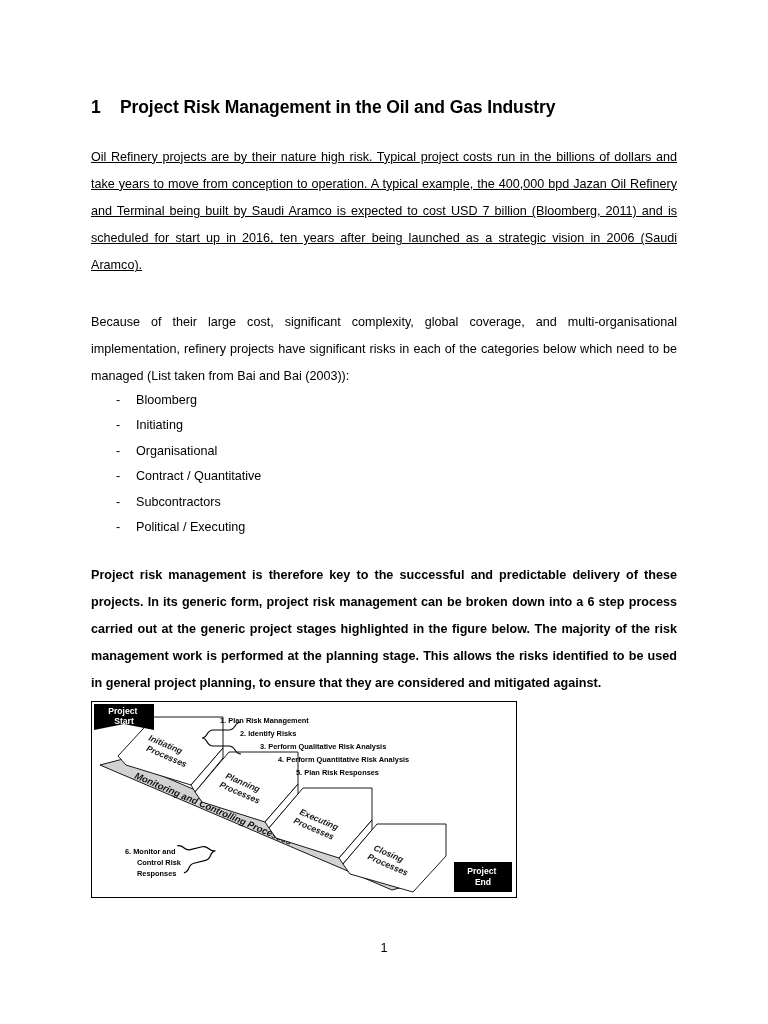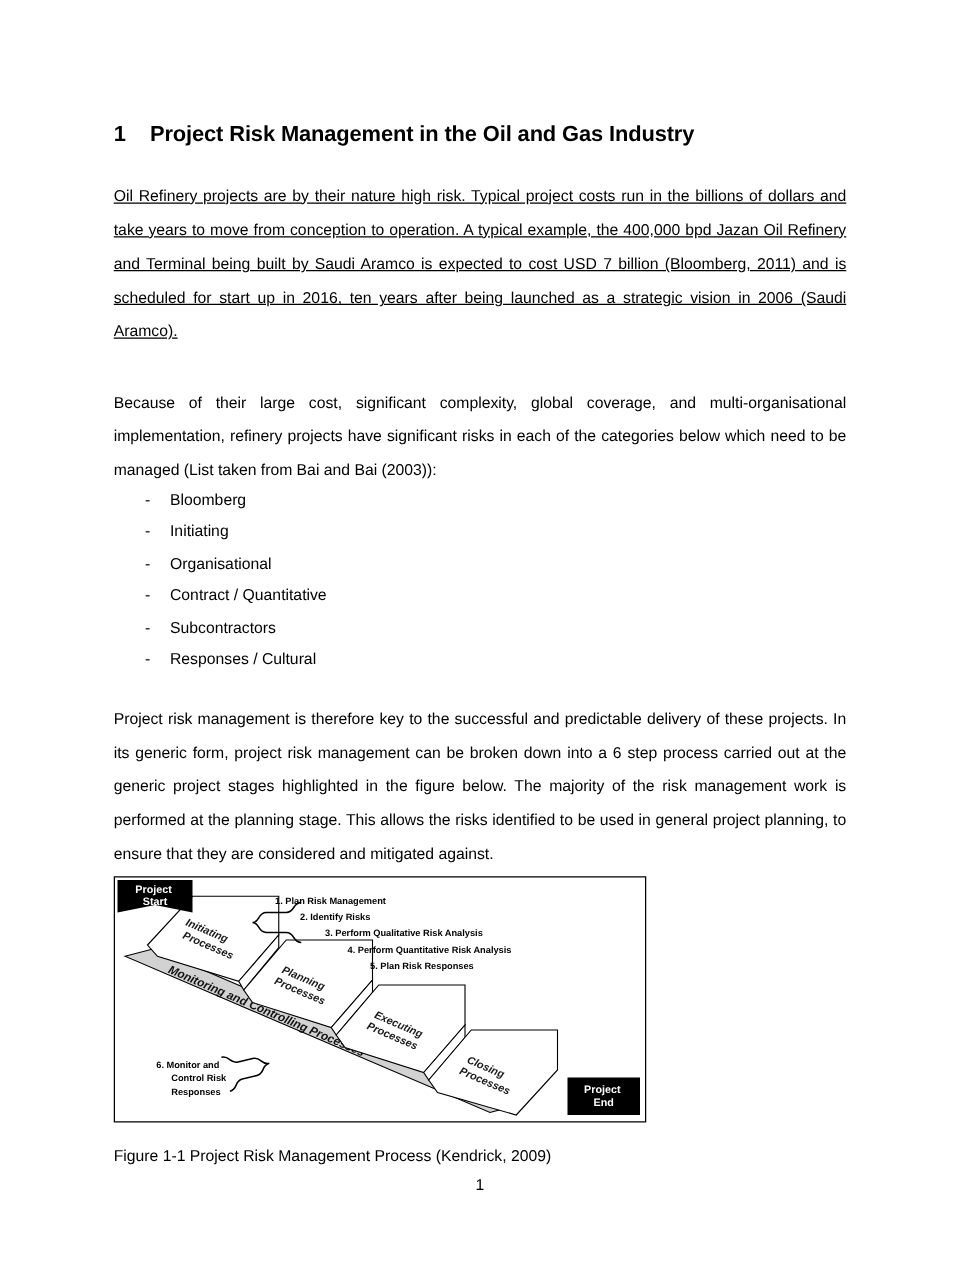--- a/index.html
+++ b/index.html
@@ -49,21 +49,21 @@
     position: absolute;
     left: 0;
     width: 586px;
     font-size: 12.6px;
     line-height: 27.2px;
     text-align: justify;
     text-justify: inter-word;
   }
   .para.p1 { top: 131px; text-decoration: underline; }
   .para.p2 { top: 296px; }
-  .para.p3 { top: 549px; }
+  .para.p3 { top: 549px; font-weight: bold; }
 
   
   .list {
     position: absolute;
     left: 0;
     top: 388px;
     width: 400px;
     font-size: 12.6px;
     line-height: 25.4px;
   }
@@ -170,21 +170,21 @@
       <div class="list-item">
         <span class="dash">-</span>
         <span>Contract / Quantitative</span>
       </div>
       <div class="list-item">
         <span class="dash">-</span>
         <span>Subcontractors</span>
       </div>
       <div class="list-item">
         <span class="dash">-</span>
-        <span>Responses / Cultural</span>
+        <span>Political / Executing</span>
       </div>
     </div>
 
     <p class="para p3">Project risk management is therefore key to the successful and predictable delivery of these projects. In its generic form, project risk management can be broken down into a 6 step process carried out at the generic project stages highlighted in the figure below. The majority of the risk management work is performed at the planning stage. This allows the risks identified to be used in general project planning, to ensure that they are considered and mitigated against.</p>
 
   </div>
 
   <div class="figure-box">
     <svg width="424" height="195" viewBox="0 0 424 195">
 
@@ -266,16 +266,15 @@
         <rect x="362" y="160" width="58" height="30" fill="#000000"></rect>
         <text class="dg-banner" text-anchor="middle">
           <tspan x="391" y="172">Project</tspan>
           <tspan x="391" y="183">End</tspan>
         </text>
       </g>
 
     </svg>
   </div>
 
-  <div class="figure-caption">Figure 1-1 Project Risk Management Process (Kendrick, 2009)</div>
 
   <div class="page-number">1</div>
 </div>
 
 </body></html>

